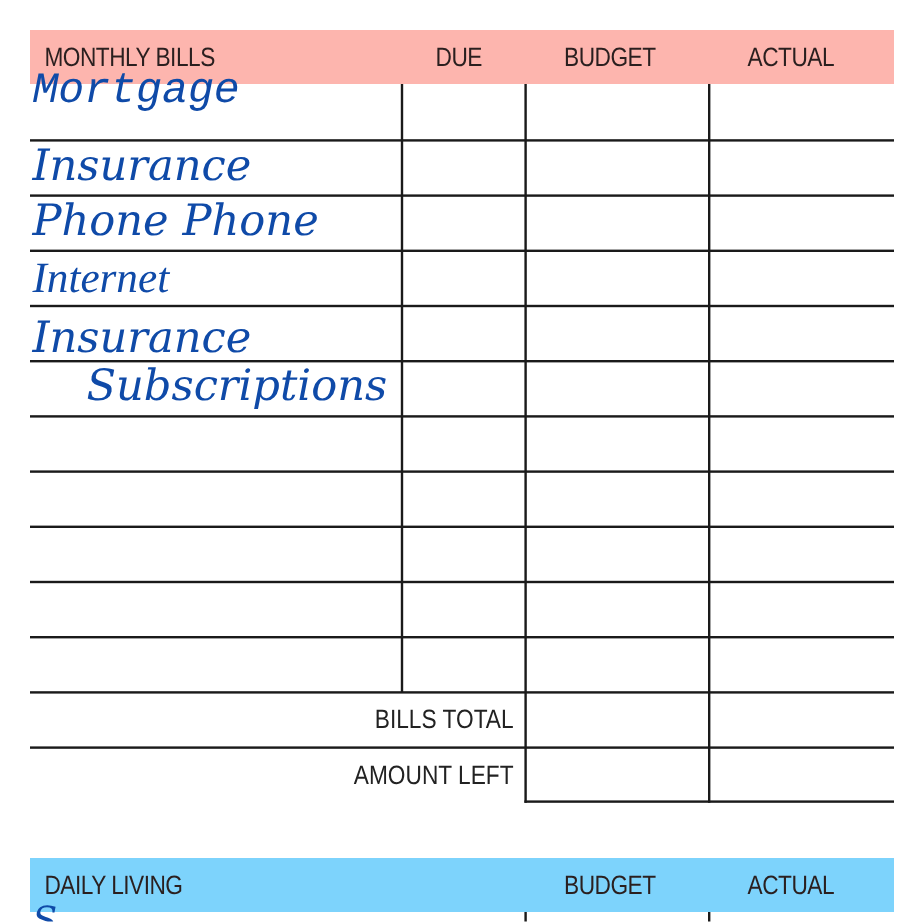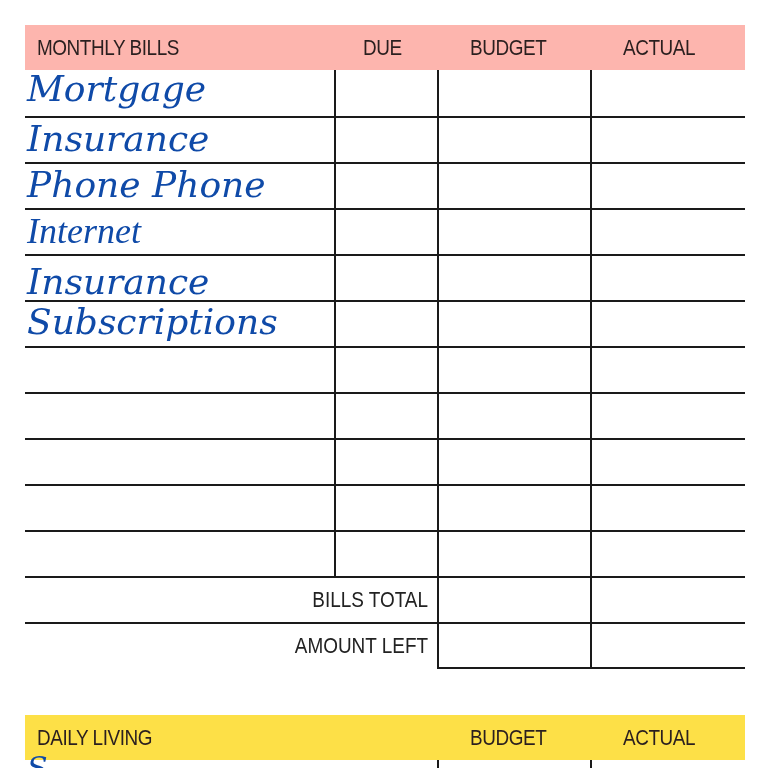--- a/index.html
+++ b/index.html
@@ -33,34 +33,34 @@
 <div class="hline" style="left:25px;width:720px;top:300px;"></div>
 <div class="hline" style="left:25px;width:720px;top:346px;"></div>
 <div class="hline" style="left:25px;width:720px;top:392px;"></div>
 <div class="hline" style="left:25px;width:720px;top:438px;"></div>
 <div class="hline" style="left:25px;width:720px;top:484px;"></div>
 <div class="hline" style="left:25px;width:720px;top:530px;"></div>
 <div class="hline" style="left:25px;width:720px;top:576px;"></div>
 <div class="hline" style="left:25px;width:720px;top:622px;"></div>
 <div class="hline" style="left:437px;width:308px;top:667px;"></div>
 
-<div class="hand" style="top:69px;">Mortgage</div>
+<div class="hand" style="top:56px;font-family:Liberation Mono, monospace;">Mortgage</div>
 <div class="hand" style="top:119px;">Insurance</div>
 <div class="hand" style="top:165px;">Phone Phone</div>
 <div class="hand" style="top:211px;font-family:Liberation Serif, serif;">Internet</div>
 <div class="hand" style="top:262px;text-align:right;">Insurance</div>
-<div class="hand" style="top:302px;">Subscriptions</div>
+<div class="hand" style="top:302px;margin-left:45px;">Subscriptions</div>
 
 <div class="cell" style="left:336px;top:70px;width:101px;height:506px;"></div>
 <div class="cell" style="left:439px;top:70px;width:151px;height:597px;"></div>
 <div class="cell" style="left:592px;top:70px;width:153px;height:597px;"></div>
 
 <div class="lbl" style="left:200px;width:228px;top:577px;">BILLS TOTAL</div>
 <div class="lbl" style="left:200px;width:228px;top:623px;">AMOUNT LEFT</div>
 
-<div class="hdr" style="top:715px;background:#fde047;">
+<div class="hdr" style="top:715px;background:#7dd3fc;">
   <span style="left:12px;">DAILY LIVING</span>
   <span style="left:445px;">BUDGET</span>
   <span style="left:598px;">ACTUAL</span>
 </div>
 <div class="vline" style="left:437px;top:760px;height:10px;"></div>
 <div class="vline" style="left:590px;top:760px;height:10px;"></div>
 <div class="hand" style="top:748px;font-size:30px;">S</div>
 
 </body></html>

